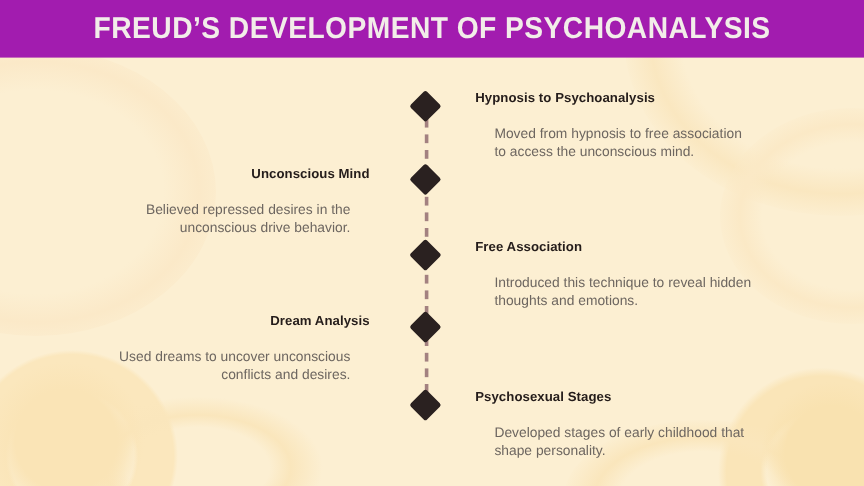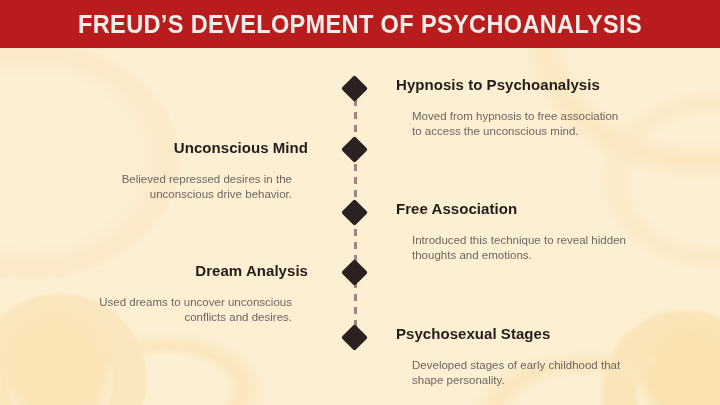--- a/index.html
+++ b/index.html
@@ -84,21 +84,21 @@
     width: 300px; height: 240px;
     background: radial-gradient(ellipse at 50% 50%, rgba(252,234,193,0) 50%, #FBE9C8 64%, rgba(252,238,206,0) 78%);
   }
 
   
   .header-bar {
     position: absolute;
     left: 0; top: 0;
     width: 720px;
     height: 48px;
-    background: #b91c1c;
+    background: #a21caf;
     display: flex;
     align-items: center;
     justify-content: center;
   }
   .header-title {
     color: #F2EDE9;
     font-family: "Liberation Sans Narrow", "Liberation Sans", sans-serif;
     font-size: 25px;
     font-weight: bold;
     letter-spacing: 0.4px;
@@ -150,21 +150,21 @@
     left: 396px;
     text-align: left;
   }
   .block.left {
     left: 58px;
     width: 250px;
     text-align: right;
   }
   .node-title {
     margin: 0 0 3px 0;
-    font-size: 15px;
+    font-size: 11px;
     font-weight: bold;
     color: #241C1A;
     letter-spacing: 0.05px;
     line-height: 1.15;
   }
   .node-desc {
     margin: 16px;
     font-size: 11.5px;
     color: #6D6660;
     line-height: 1.32;

